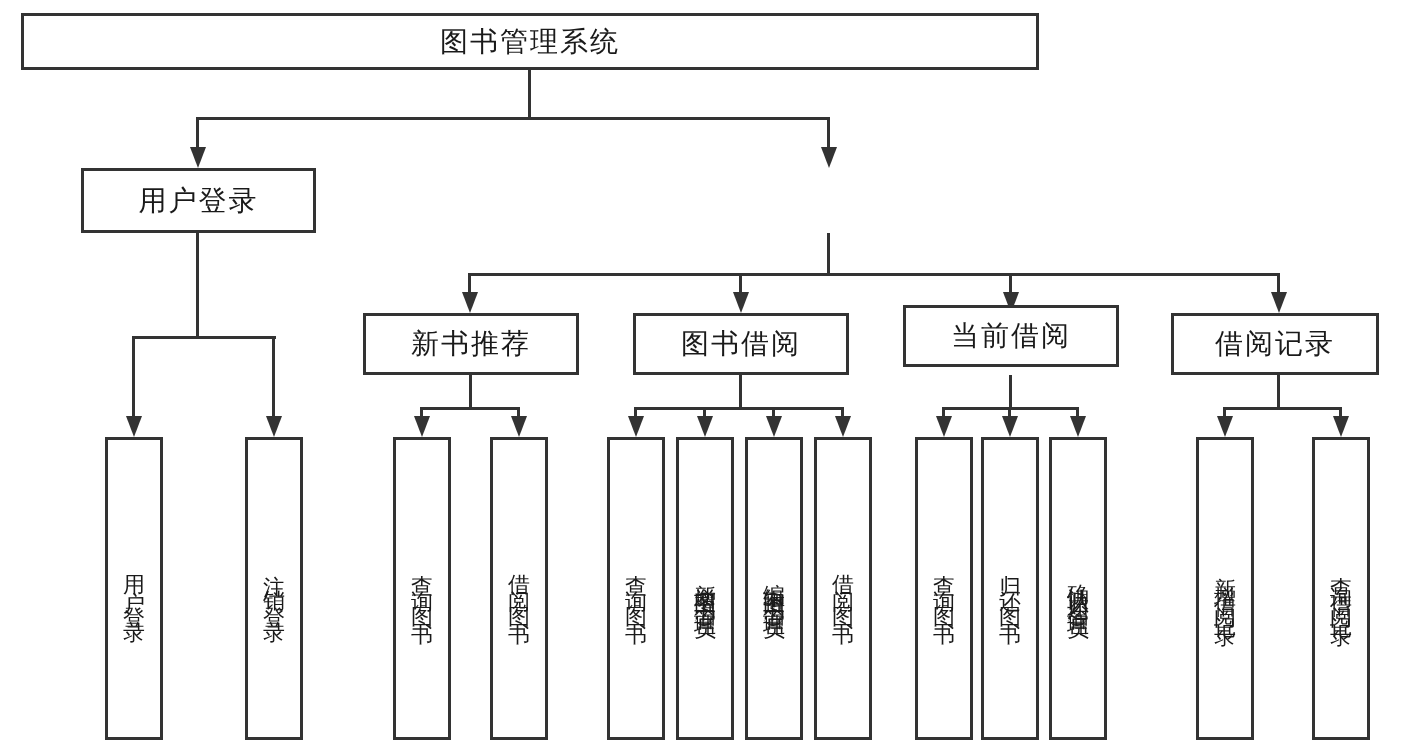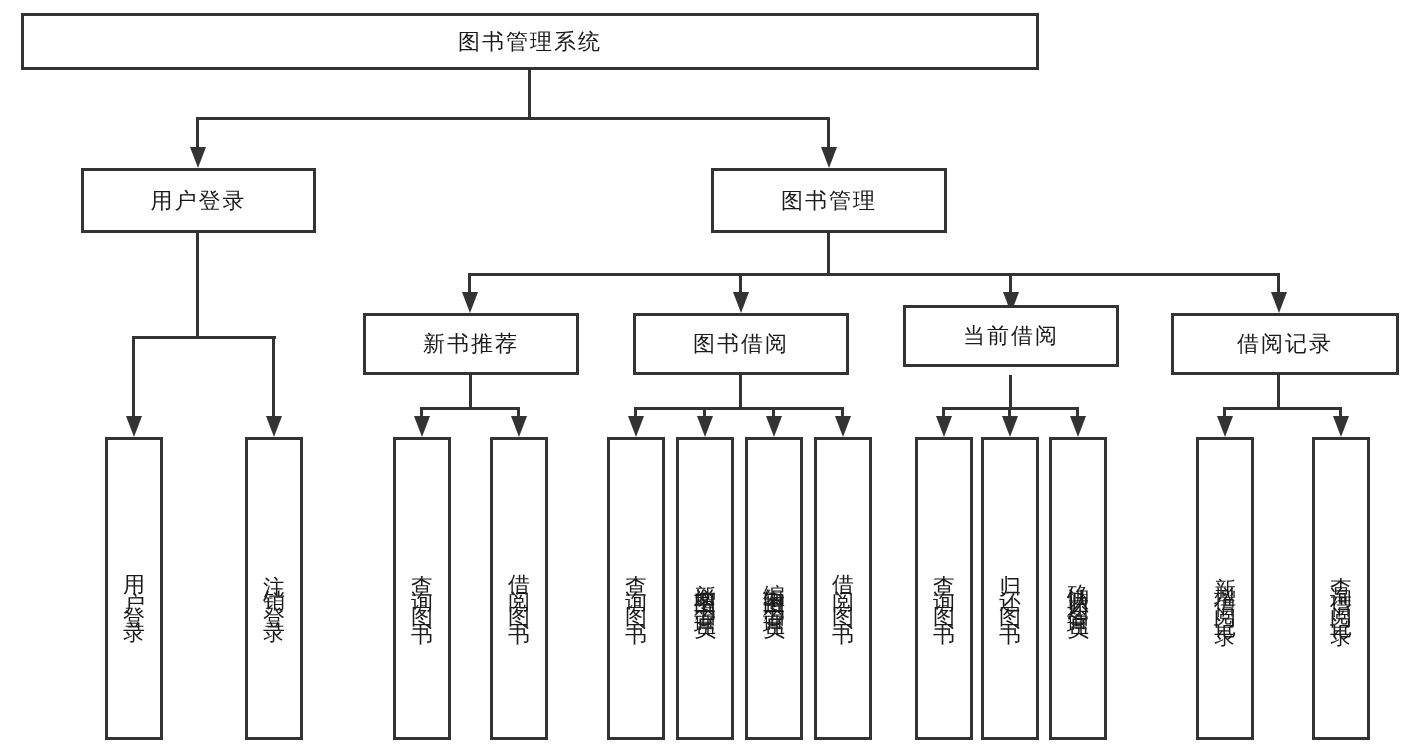--- a/index.html
+++ b/index.html
@@ -13,21 +13,21 @@
     overflow: hidden;
   }
   .box {
     position: absolute;
     box-sizing: border-box;
     border: 3px solid #333333;
     background: #ffffff;
     display: flex;
     align-items: center;
     justify-content: center;
-    font-size: 22px;
+    font-size: 28px;
     letter-spacing: 2px;
     text-align: center;
     white-space: nowrap;
   }
   .vbox {
     writing-mode: vertical-rl;
     text-orientation: mixed;
     white-space: normal;
     font-size: 22px;
   }
@@ -60,21 +60,20 @@
   <div class="box" style="left:21px; top:13px; width:1018px; height:57px;">图书管理系统</div>
 
   <div class="vline" style="left:528px; top:70px; height:47px;"></div>
   <div class="hline" style="left:197px; top:117px; width:633px;"></div>
   <div class="vline" style="left:196px; top:117px; height:33px;"></div>
   <div class="vline" style="left:827px; top:117px; height:33px;"></div>
   <div class="arrow" style="left:190px; top:147px;"></div>
   <div class="arrow" style="left:821px; top:147px;"></div>
 
   <div class="box" style="left:81px; top:168px; width:235px; height:65px;">用户登录</div>
-  <div class="box" style="left:711px; top:168px; width:236px; height:65px;">图书管理</div>
 
   <div class="vline" style="left:196px; top:233px; height:103px;"></div>
   <div class="hline" style="left:133px; top:336px; width:143px;"></div>
   <div class="vline" style="left:132px; top:336px; height:83px;"></div>
   <div class="vline" style="left:272px; top:336px; height:83px;"></div>
   <div class="arrow" style="left:126px; top:416px;"></div>
   <div class="arrow" style="left:266px; top:416px;"></div>
 
   <div class="vline" style="left:827px; top:233px; height:40px;"></div>
   <div class="hline" style="left:470px; top:273px; width:810px;"></div>
@@ -83,21 +82,21 @@
   <div class="vline" style="left:1009px; top:273px; height:22px;"></div>
   <div class="vline" style="left:1277px; top:273px; height:22px;"></div>
   <div class="arrow" style="left:462px; top:292px;"></div>
   <div class="arrow" style="left:733px; top:292px;"></div>
   <div class="arrow" style="left:1003px; top:292px;"></div>
   <div class="arrow" style="left:1271px; top:292px;"></div>
 
   <div class="box" style="left:633px; top:313px; width:216px; height:62px;">图书借阅</div>
   <div class="box" style="left:363px; top:313px; width:216px; height:62px;">新书推荐</div>
   <div class="box" style="left:903px; top:305px; width:216px; height:62px;">当前借阅</div>
-  <div class="box" style="left:1171px; top:313px; width:228px; height:62px;">借阅记录</div>
+  <div class="box" style="left:1171px; top:313px; width:208px; height:62px;">借阅记录</div>
 
   <div class="vline" style="left:469px; top:375px; height:32px;"></div>
   <div class="hline" style="left:422px; top:407px; width:98px;"></div>
   <div class="vline" style="left:420px; top:407px; height:12px;"></div>
   <div class="vline" style="left:517px; top:407px; height:12px;"></div>
   <div class="arrow" style="left:414px; top:416px;"></div>
   <div class="arrow" style="left:511px; top:416px;"></div>
 
   <div class="vline" style="left:739px; top:375px; height:32px;"></div>
   <div class="hline" style="left:636px; top:407px; width:207px;"></div>

